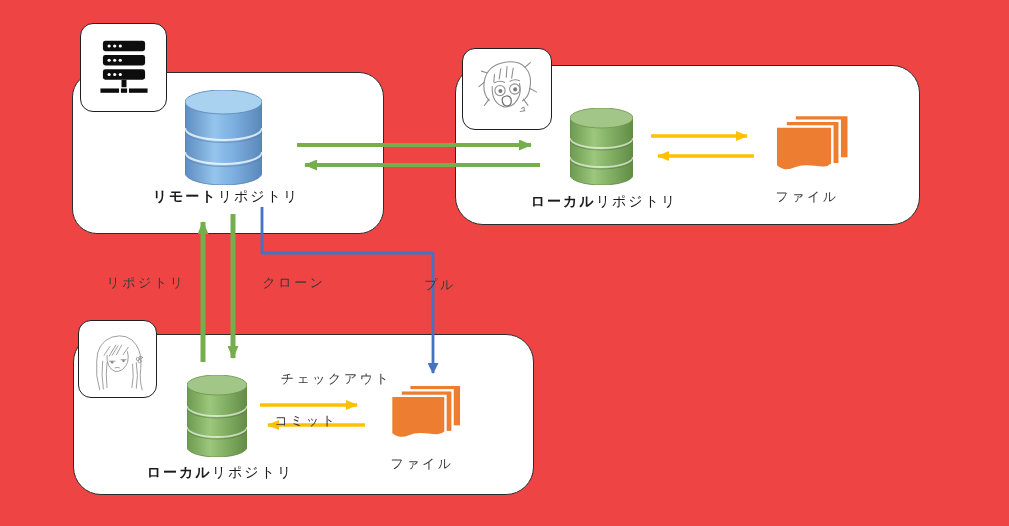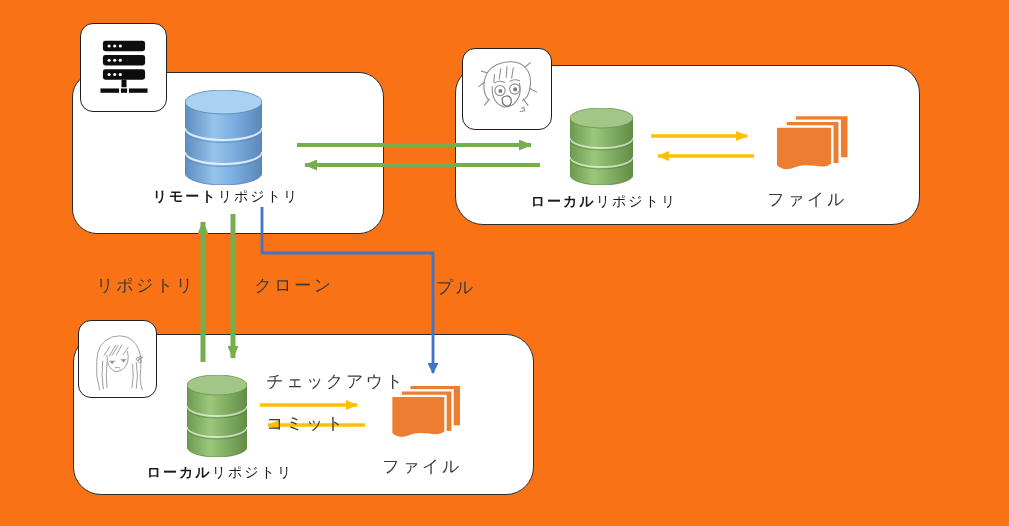--- a/index.html
+++ b/index.html
@@ -1,38 +1,38 @@
 <!DOCTYPE html>
 <html><head>
 <meta charset="utf-8">
 <style>
   html,body{margin:0;padding:0;background:#ffffff;}
   body{font-family:"Liberation Sans","DejaVu Sans",sans-serif;}
-  #stage{position:relative;width:1009px;height:526px;background:#f97316;overflow:hidden;}
+  #stage{position:relative;width:1009px;height:526px;background:#ef4444;overflow:hidden;}
 
   
   .container{position:absolute;background:#ffffff;border:1.6px solid #2b2b2b;border-radius:28px;}
   #remote-container{left:72px;top:72px;width:310px;height:160px;border-radius:25px;}
   #local-top-container{left:455px;top:65px;width:463px;height:158px;}
   #local-bottom-container{left:73px;top:334px;width:459px;height:159px;}
 
   
   .corner-box{position:absolute;background:#ffffff;border:1.9px solid #1f1f1f;border-radius:13px;display:flex;align-items:center;justify-content:center;}
   #server-box{left:80px;top:23px;width:85px;height:87px;}
   #avatar-top-box{left:462px;top:48px;width:88px;height:80px;}
   #avatar-bottom-box{left:78px;top:320px;width:77px;height:76px;}
 
   .abs{position:absolute;}
 
   
   .node-label{position:absolute;transform:translateX(-50%);white-space:nowrap;
     font-size:14px;letter-spacing:2px;color:#1a1a1a;}
   .node-label b{font-weight:bold;}
   .arrow-label{position:absolute;transform:translateX(-50%);white-space:nowrap;
-    font-size:17px;letter-spacing:2.5px;color:#3a3a3a;}
+    font-size:13px;letter-spacing:2.5px;color:#3a3a3a;}
 
   svg{display:block;}
   #arrows-layer{position:absolute;left:0;top:0;pointer-events:none;}
 </style>
 </head>
 <body>
 
 <div id="stage">
 
   <svg width="0" height="0" aria-hidden="true">
@@ -194,17 +194,17 @@
 
   <div class="node-label" style="left:220px;top:464px">
     <b>ローカル</b><span>リポジトリ</span>
   </div>
 
   <div class="arrow-label" style="left:807px;top:188px">ファイル</div>
   <div class="arrow-label" style="left:422px;top:455px">ファイル</div>
 
   <div class="arrow-label" style="left:146px;top:274px">リポジトリ</div>
   <div class="arrow-label" style="left:294px;top:274px">クローン</div>
-  <div class="arrow-label" style="left:456px;top:276px">プル</div>
+  <div class="arrow-label" style="left:440px;top:276px">プル</div>
   <div class="arrow-label" style="left:336px;top:370px">チェックアウト</div>
   <div class="arrow-label" style="left:306px;top:412px">コミット</div>
 
 </div>
 
 </body></html>

